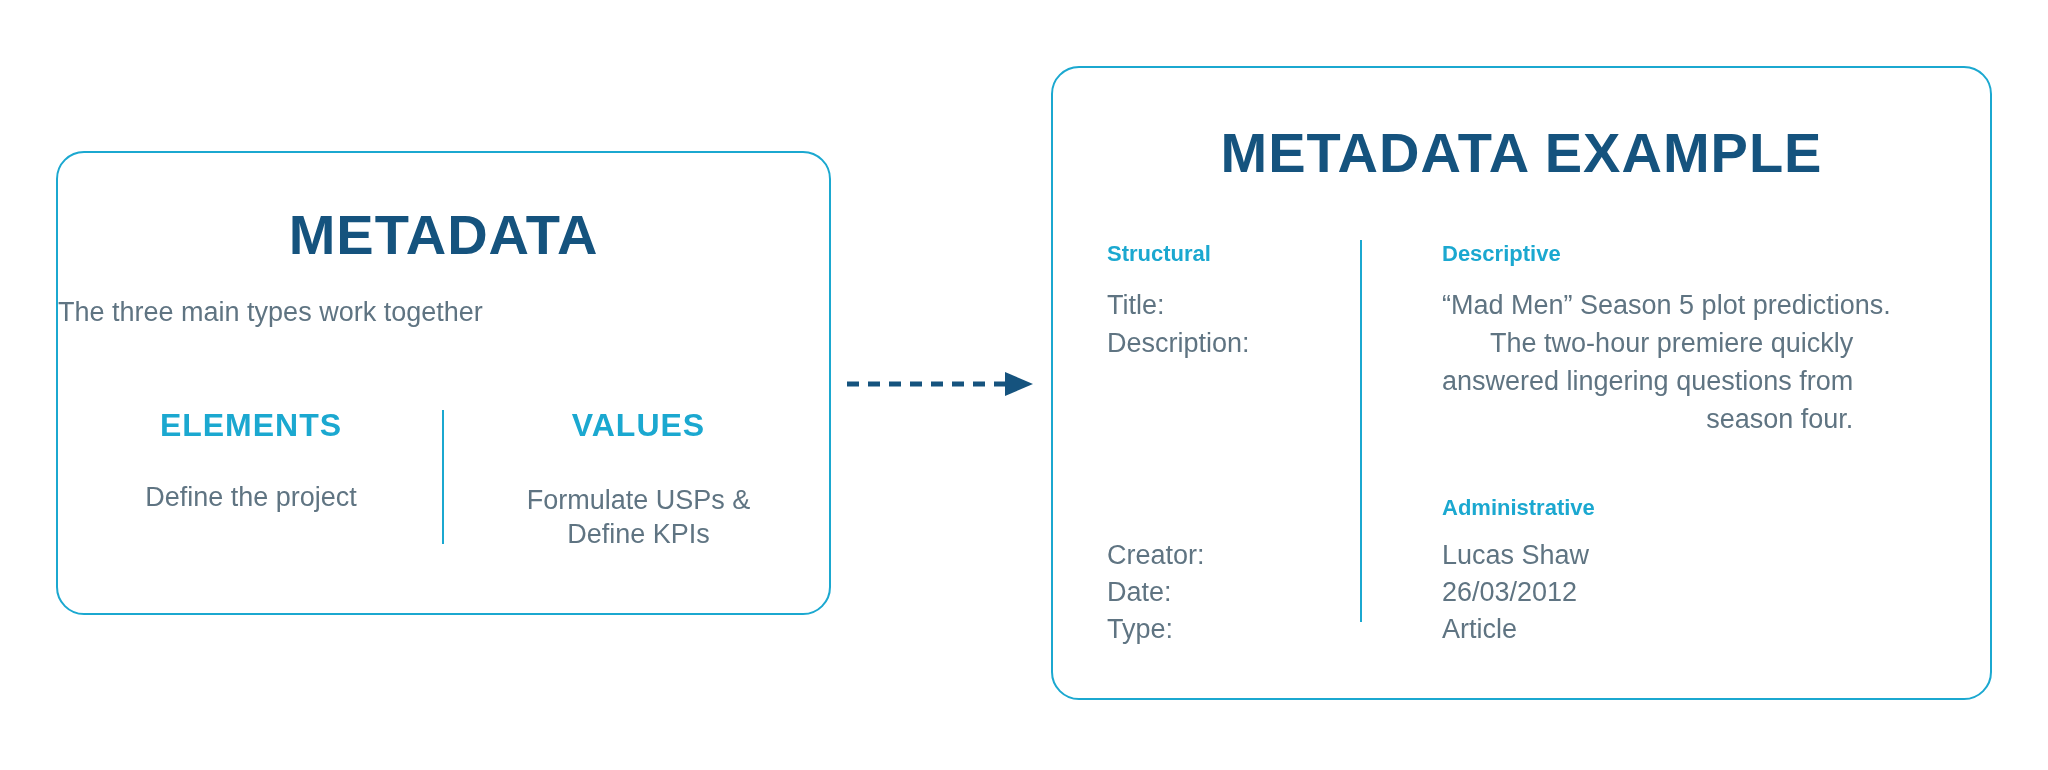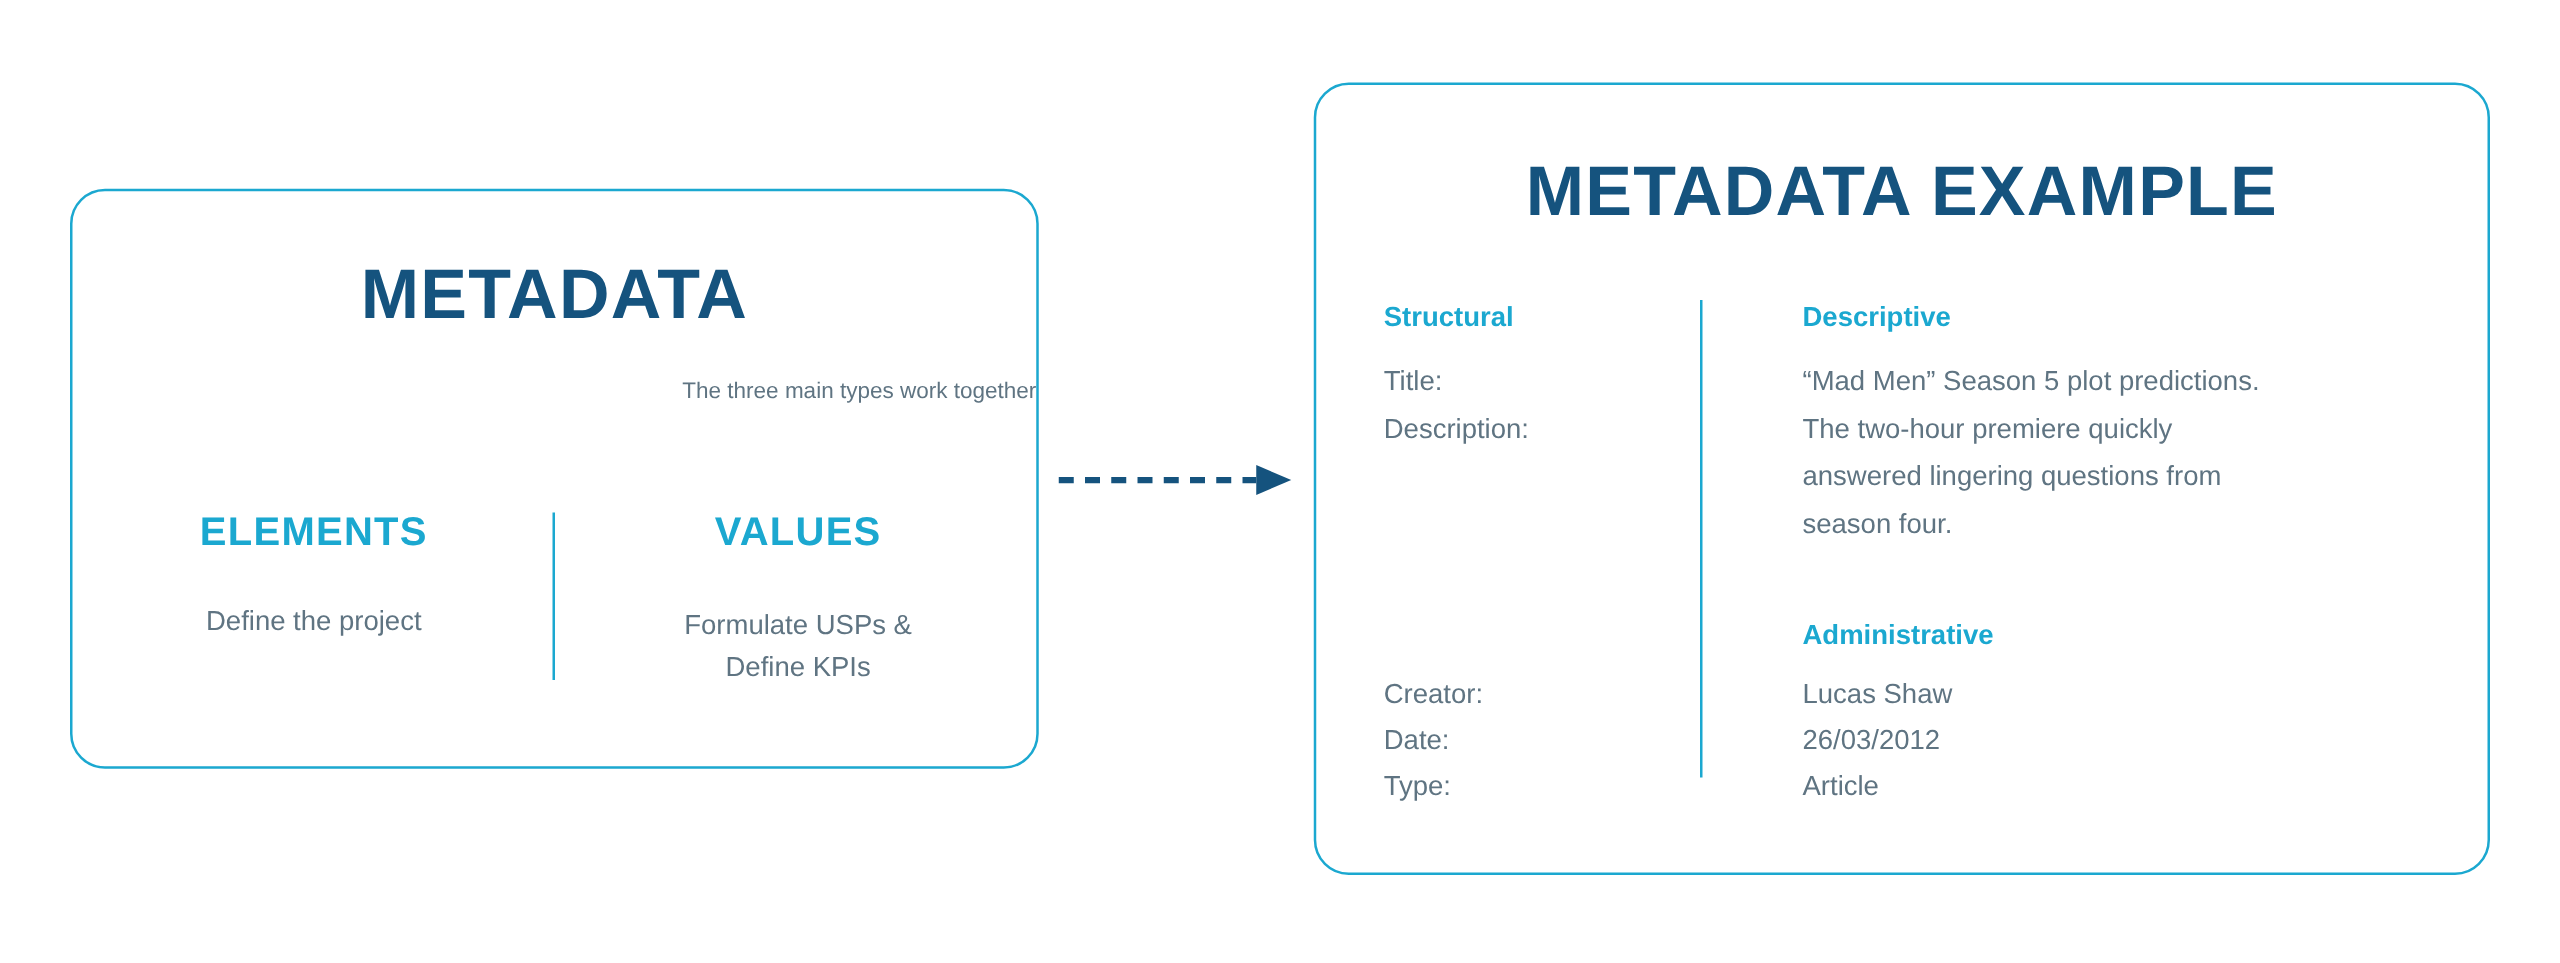--- a/index.html
+++ b/index.html
@@ -32,40 +32,40 @@
     text-align: center;
     color: #15537E;
     font-size: 56px;
     font-weight: 700;
     letter-spacing: 1px;
     line-height: 60px;
     white-space: nowrap;
   }
   .subtitle {
     width: 100%;
-    text-align: right;
+    text-align: left;
     color: #5F7482;
-    font-size: 18px;
+    font-size: 27px;
     line-height: 36px;
   }
   .cyan-heading {
     color: #1BA8D0;
     font-size: 22px;
     font-weight: 700;
     line-height: 40px;
     white-space: nowrap;
   }
   .col-heading {
     text-align: center;
     font-size: 32px;
     letter-spacing: 1px;
   }
   .body-text {
     color: #5F7482;
-    font-size: 22px;
+    font-size: 27px;
     line-height: 38px;
     white-space: nowrap;
   }
   .centered-body {
     text-align: center;
     white-space: normal;
   }
   .v-divider {
     position: absolute;
     width: 2px;
@@ -111,21 +111,21 @@
 
     <div class="v-divider" id="right-col-divider"></div>
 
     <div class="abs label-col cyan-heading" style="top:166px;">Structural</div>
     <div class="abs value-col cyan-heading" style="top:166px;">Descriptive</div>
 
     <div class="abs label-col body-text" style="top:218px;">Title:</div>
     <div class="abs value-col body-text" style="top:218px;">“Mad Men” Season 5 plot predictions.</div>
 
     <div class="abs label-col body-text" style="top:256px;">Description:</div>
-    <div class="abs value-col" style="top:256px;">
+    <div class="abs value-col" style="top:256px;text-align:right;">
       <div class="body-text">The two-hour premiere quickly</div>
       <div class="body-text">answered lingering questions from</div>
       <div class="body-text">season four.</div>
     </div>
 
     <div class="abs value-col cyan-heading" style="top:420px;">Administrative</div>
 
     <div class="abs label-col body-text" style="top:468px;">Creator:</div>
     <div class="abs value-col body-text" style="top:468px;">Lucas Shaw</div>
 

